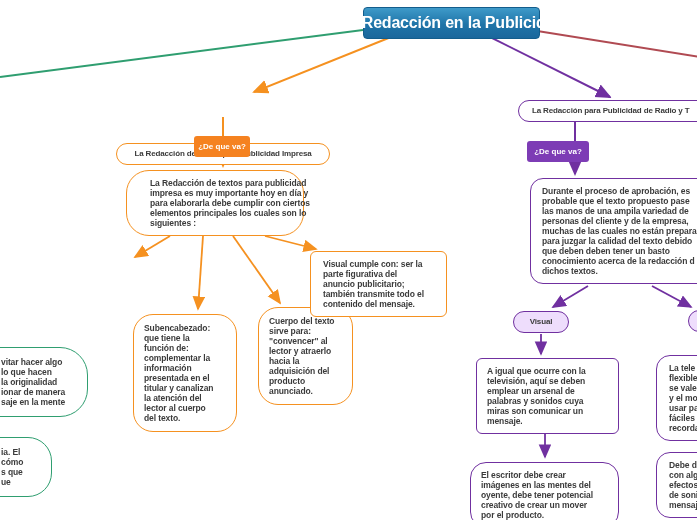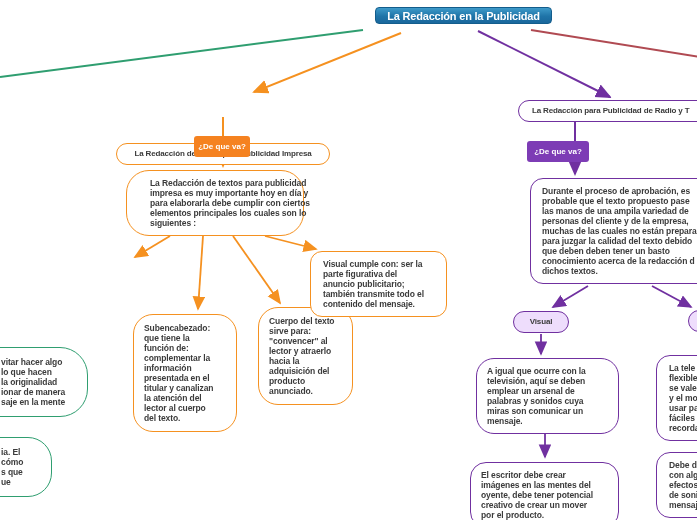--- a/index.html
+++ b/index.html
@@ -18,25 +18,25 @@
   .green{border-color:#2f9e70;}
   .pill{
     display:flex;align-items:center;justify-content:center;
     border-radius:11px;font-size:8px;letter-spacing:-0.15px;white-space:pre;
   }
   .qtag{
     position:absolute;display:flex;align-items:center;justify-content:center;
     color:#fff;font-size:8px;border-radius:3px;white-space:pre;box-sizing:border-box;
   }
   .title{
-    position:absolute;left:363px;top:7px;width:177px;height:17px;
+    position:absolute;left:363px;top:7px;width:177px;height:32px;
     display:flex;align-items:center;justify-content:center;
     background:linear-gradient(180deg,#3e9ac9 0%,#1f74a8 55%,#1a679c 100%);
     border:1px solid #135d8c;border-radius:4px;
-    color:#ffffff;font-size:11px;letter-spacing:-0.2px;white-space:pre;box-sizing:border-box;margin-left:12px;
+    color:#ffffff;font-size:16px;letter-spacing:-0.2px;white-space:pre;box-sizing:border-box;
   }
   .filllav{background:#eeddfc;}
 </style>
 </head>
 <body>
 
 <div class="canvas">
 
   <svg class="wires" viewBox="0 0 697 520" xmlns="http://www.w3.org/2000/svg">
     <defs>
@@ -89,21 +89,21 @@
 
   <div class="node orange" style="left:258px;top:307px;width:95px;padding:8px 5px 8px 10px;border-radius:20px;">Cuerpo del texto
 sirve para:
 "convencer" al
 lector y atraerlo
 hacia la
 adquisición del
 producto
 anunciado.</div>
 
-  <div class="node orange" style="left:310px;top:251px;width:137px;padding:7px 6px 7px 12px;border-radius:12px;">Visual cumple con: ser la
+  <div class="node orange" style="left:310px;top:251px;width:137px;padding:7px 6px 7px 12px;border-radius:6px;">Visual cumple con: ser la
 parte figurativa del
 anuncio publicitario;
 también transmite todo el
 contenido del mensaje.</div>
 
   <div class="node purple pill" style="left:518px;top:100px;width:235px;height:22px;justify-content:flex-start;padding-left:13px;">La Redacción para Publicidad de Radio y T</div>
 
   <div class="qtag" style="left:527px;top:141px;width:62px;height:21px;background:#7d3cb5;">¿De que va?</div>
 
   <div class="node purple" style="left:530px;top:178px;width:205px;padding:7px 8px 7px 11px;border-radius:13px;">Durante el proceso de aprobación, es
@@ -113,21 +113,21 @@
 muchas de las cuales no están prepara
 para juzgar la calidad del texto debido
 que deben deben tener un basto
 conocimiento acerca de la redacción d
 dichos textos.</div>
 
   <div class="node purple pill filllav" style="left:513px;top:311px;width:56px;height:22px;">Visual</div>
 
   <div class="node purple pill filllav" style="left:688px;top:310px;width:70px;height:22px;"></div>
 
-  <div class="node purple" style="left:476px;top:358px;width:143px;padding:7px 5px 7px 10px;border-radius:18px;">A igual que ocurre con la
+  <div class="node purple" style="left:476px;top:358px;width:143px;padding:7px 5px 7px 10px;border-radius:6px;">A igual que ocurre con la
 televisión, aquí se deben
 emplear un arsenal de
 palabras y sonidos cuya
 miras son comunicar un
 mensaje.</div>
 
   <div class="node purple" style="left:470px;top:462px;width:149px;padding:7px 5px 7px 10px;border-radius:16px;">El escritor debe crear
 imágenes en las mentes del
 oyente, debe tener potencial
 creativo de crear un mover

